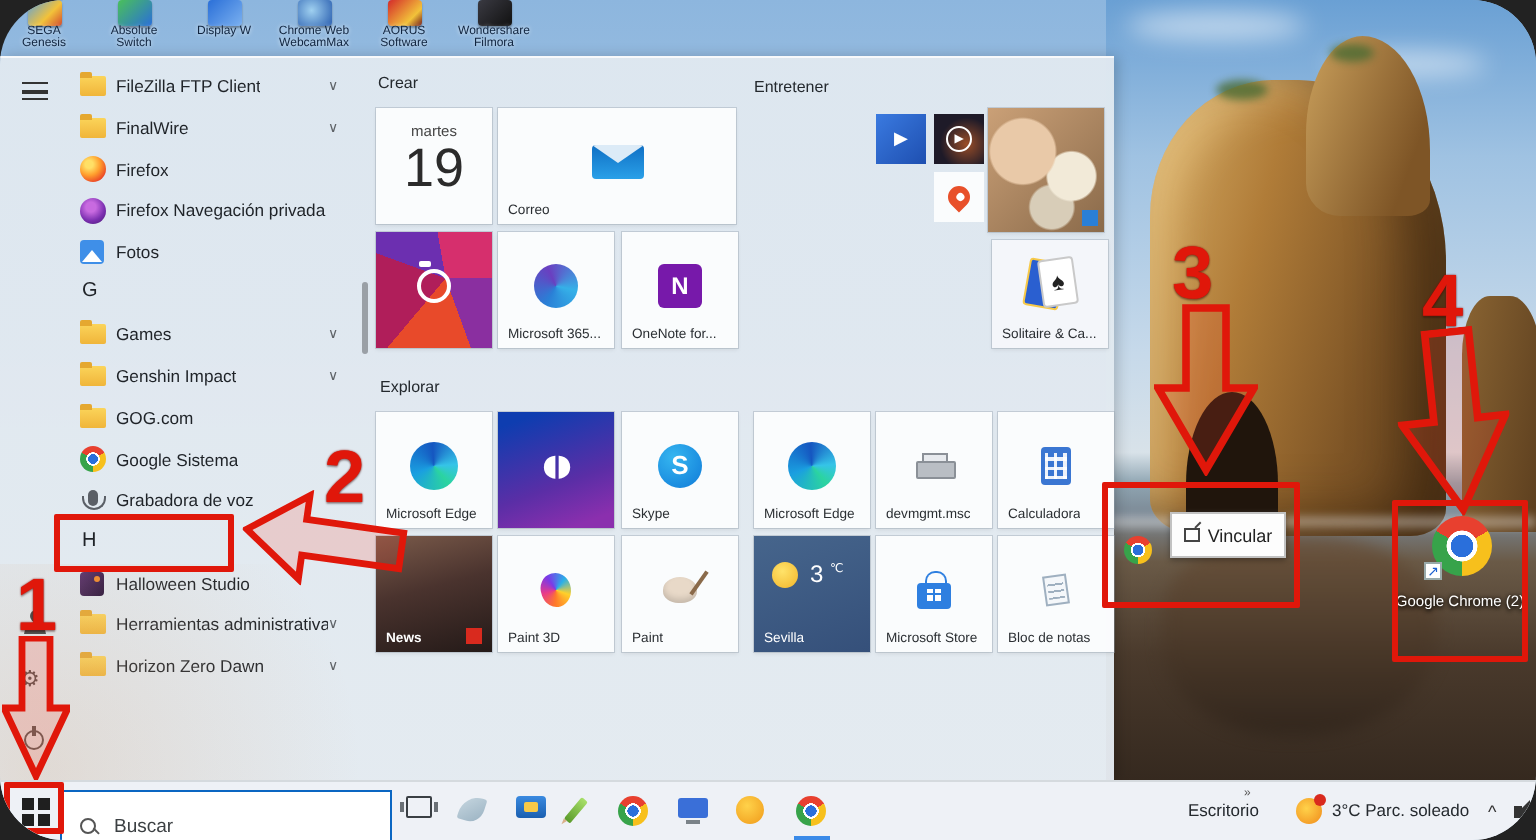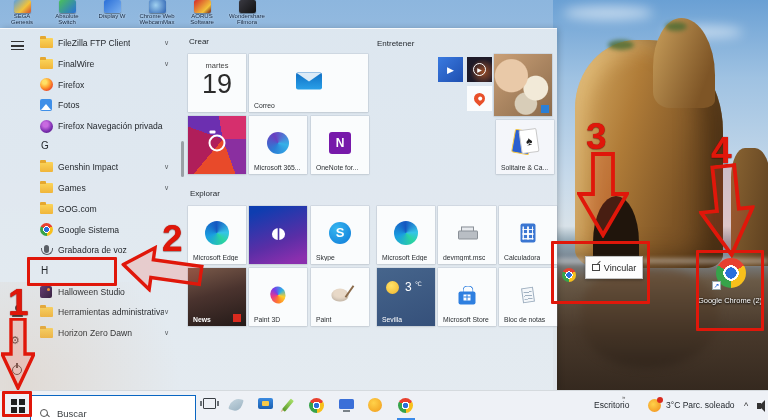--- a/index.html
+++ b/index.html
@@ -1,19 +1,19 @@
 <!DOCTYPE html>
 <html><head>
 <meta charset="utf-8">
 <style>
   html,body{margin:0;padding:0;background:#222;}
   *{box-sizing:border-box;font-family:"Liberation Sans","DejaVu Sans",sans-serif;}
   .abs{position:absolute;}
   .screen{position:relative;width:768px;height:420px;overflow:hidden;
-    background:linear-gradient(180deg,#8db6de 0%,#b9d2e8 55%,#cfe0ee 100%);}
+    background:linear-gradient(180deg,#8db6de 0%,#b9d2e8 55%,#cfe0ee 100%);border-radius:32px;}
 
   
   .photo{left:553px;top:0;width:215px;height:390px;z-index:1;
     background:linear-gradient(180deg,#6aa0d4 0%,#9fc2e2 20%,#c6d9ea 45%,#d8e2e9 58%,#8fa5b2 62%,#7b8894 66%,#6a5a47 72%,#4a3a2c 84%,#35291f 100%);}
   .cloud{background:rgba(255,255,255,.55);border-radius:50%;filter:blur(6px);}
   .rock-main{left:22px;top:40px;width:148px;height:228px;
     background:linear-gradient(105deg,#d8b06a 0%,#b07c38 35%,#7e5526 70%,#5d3d1c 100%);
     border-radius:42% 50% 12% 18%/30% 40% 6% 8%;
     box-shadow:inset -20px -10px 26px rgba(50,30,10,.6),inset 10px 8px 20px rgba(255,225,160,.4);}
   .rock-peak{left:100px;top:18px;width:62px;height:90px;
@@ -271,45 +271,45 @@
           <span class="achev">∨</span>
         </div>
         <div class="app-row">
           <span class="ric">
             <span class="i-firefox"></span>
           </span>
           <div class="albl">Firefox</div>
         </div>
         <div class="app-row">
           <span class="ric">
+            <span class="i-ffpriv"></span>
+          </span>
+          <div class="albl">Firefox Navegación privada</div>
+        </div>
+        <div class="app-row">
+          <span class="ric">
             <span class="i-photos"></span>
           </span>
           <div class="albl">Fotos</div>
-        </div>
-        <div class="app-row">
-          <span class="ric">
-            <span class="i-ffpriv"></span>
-          </span>
-          <div class="albl">Firefox Navegación privada</div>
         </div>
         <div class="app-letter">
           <span>G</span>
         </div>
         <div class="app-row">
           <span class="ric">
             <span class="i-folder"></span>
           </span>
+          <div class="albl">Games</div>
+          <span class="achev">∨</span>
+        </div>
+        <div class="app-row">
+          <span class="ric">
+            <span class="i-folder"></span>
+          </span>
           <div class="albl">Genshin Impact</div>
-          <span class="achev">∨</span>
-        </div>
-        <div class="app-row">
-          <span class="ric">
-            <span class="i-folder"></span>
-          </span>
-          <div class="albl">Games</div>
           <span class="achev">∨</span>
         </div>
         <div class="app-row">
           <span class="ric">
             <span class="i-folder"></span>
           </span>
           <div class="albl">GOG.com</div>
         </div>
         <div class="app-row">
           <span class="ric">

